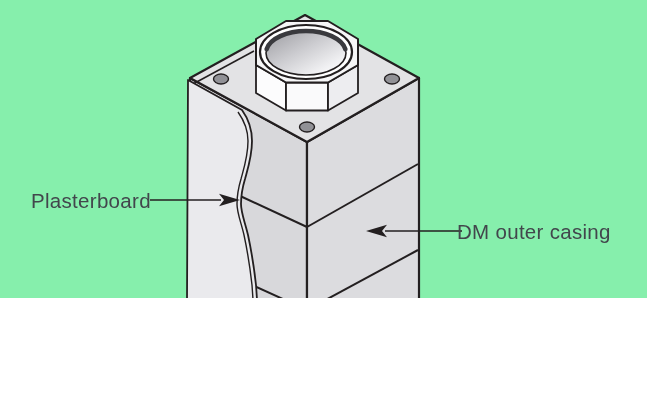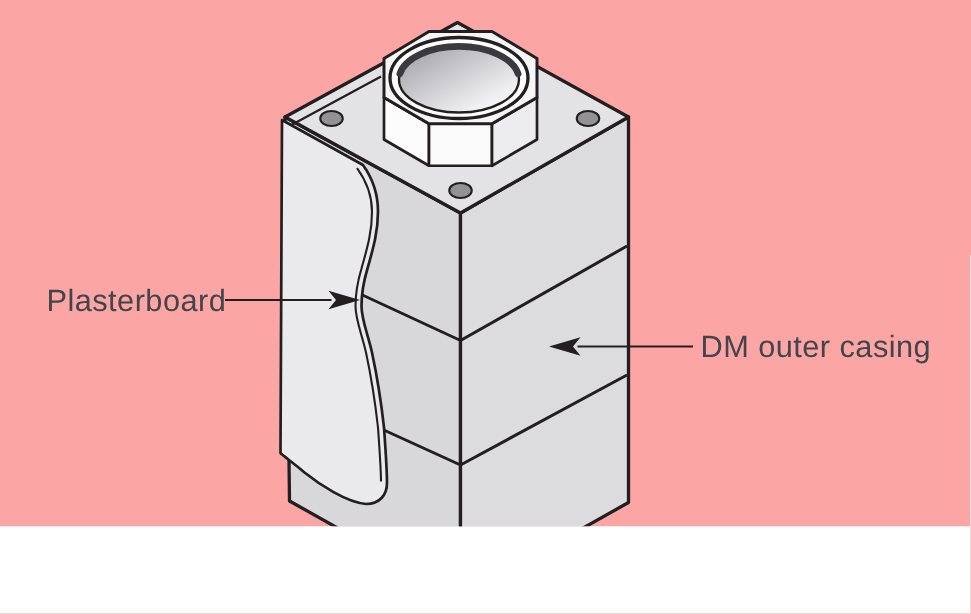--- a/index.html
+++ b/index.html
@@ -1,17 +1,17 @@
 <!DOCTYPE html>
 <html><head>
 <meta charset="utf-8">
 <style>
   html,body{margin:0;padding:0;background:#ffffff;}
   #stage{
-    position:relative;width:647px;height:351px;background:#fca5a5;overflow:hidden;
+    position:relative;width:647px;height:298px;background:#86efac;overflow:hidden;
     font-family:"Liberation Sans","DejaVu Sans",sans-serif;
   }
   #stage svg{position:absolute;left:0;top:0;}
   .callout{
     position:absolute;color:#42464c;font-size:20.5px;font-weight:400;
     letter-spacing:0.3px;white-space:nowrap;line-height:1.2;
   }
   .ln{stroke:#231f20;}
   .fig-line{stroke:#231f20;fill:none;}
 </style>
@@ -87,15 +87,15 @@
       <path d="M 240,200 L 219,193.8 L 224,200 L 219,206.2 Z" fill="#231f20"></path>
     </g>
     <g>
       <line class="ln" x1="385" y1="231" x2="462" y2="231" stroke-width="1.3"></line>
       <path d="M 366,231 L 387,224.8 L 382,231 L 387,237.2 Z" fill="#231f20"></path>
     </g>
   </svg>
 
   <div class="callout" style="left:31px;top:189px;">Plasterboard</div>
 
-  <div class="callout" style="left:467px;top:220px;">DM outer casing</div>
+  <div class="callout" style="left:457px;top:220px;">DM outer casing</div>
 
 </div>
 
 </body></html>

